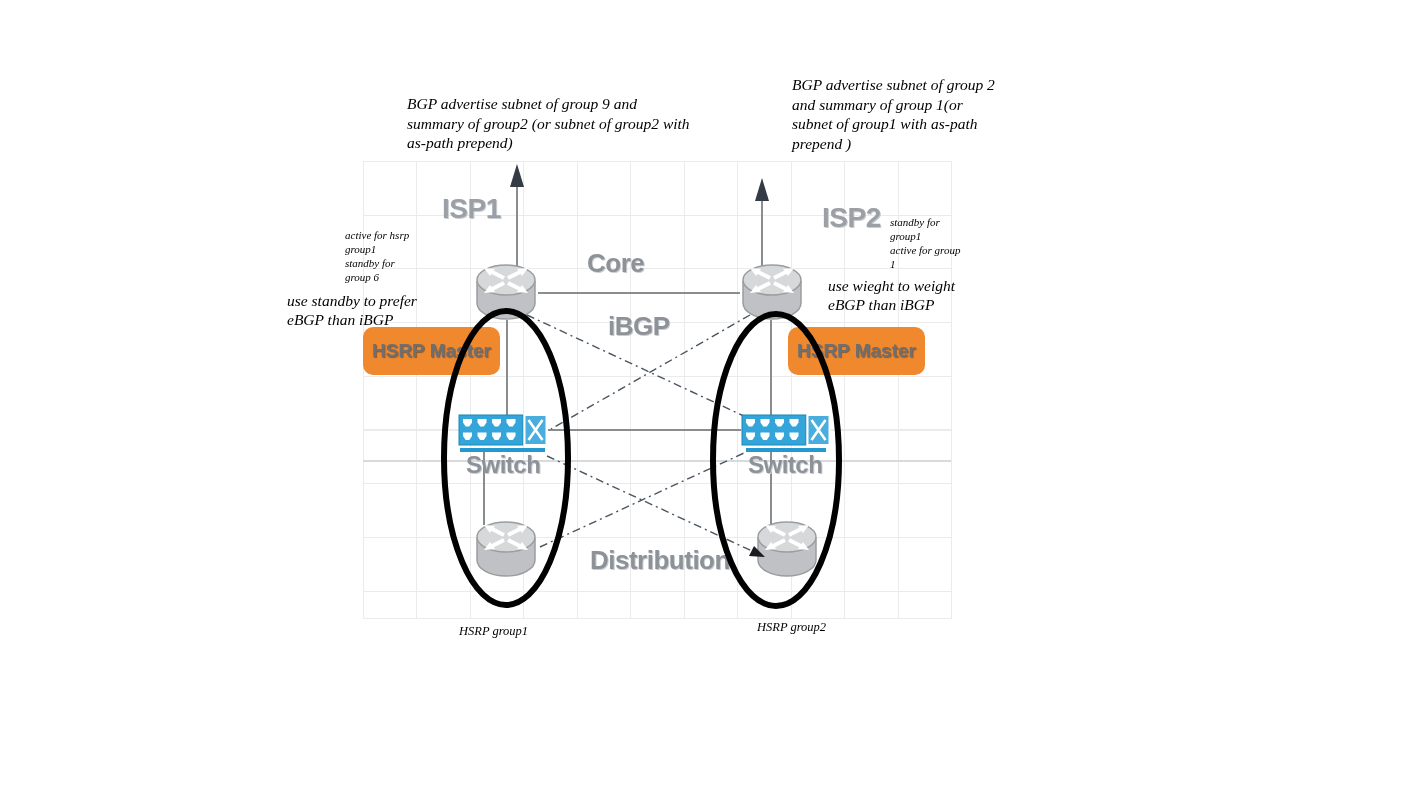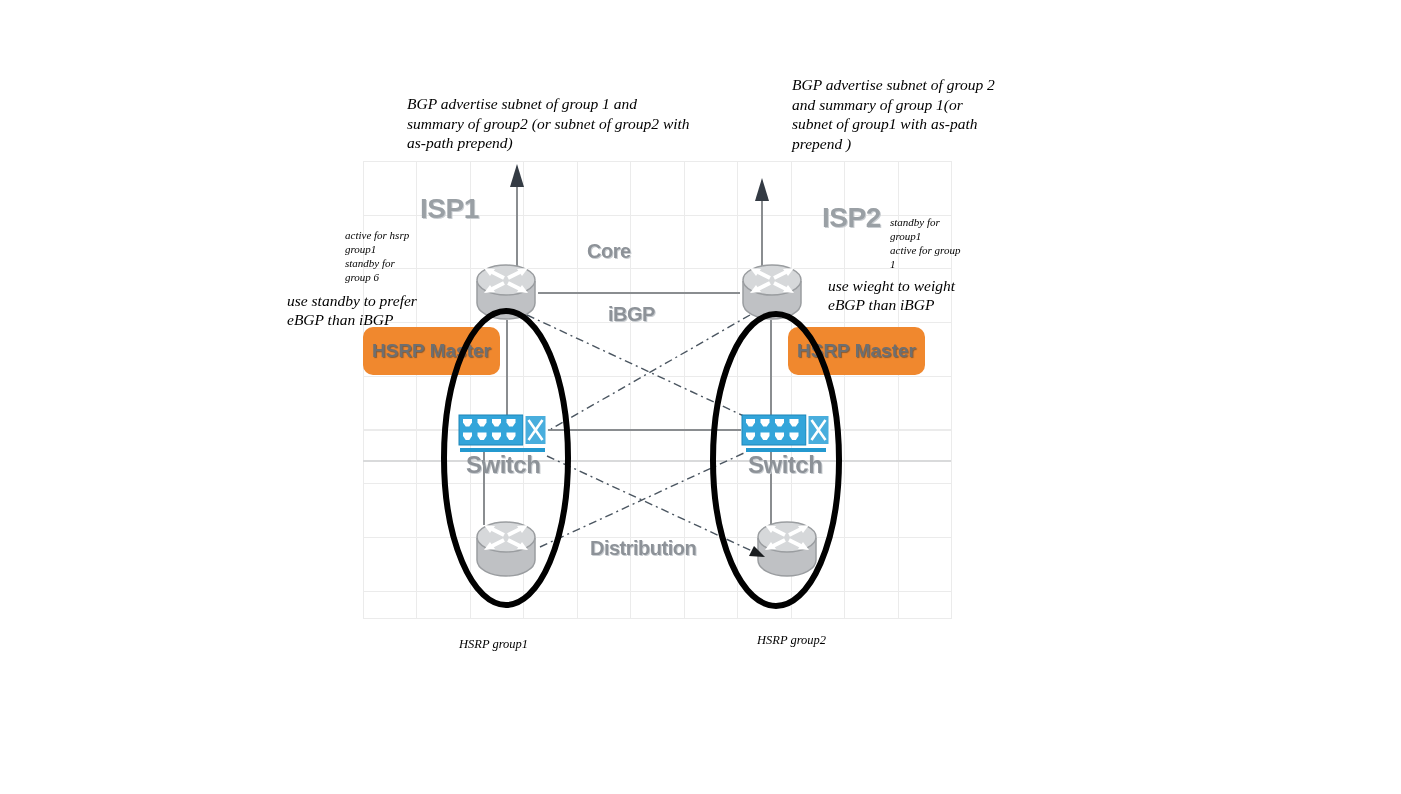--- a/index.html
+++ b/index.html
@@ -14,26 +14,26 @@
       linear-gradient(#d9dadb,#d9dadb) 0 299px / 100% 2px no-repeat,
       repeating-linear-gradient(to right,#ebebeb 0 1px,transparent 1px 53.45px),
       repeating-linear-gradient(to bottom,#ebebeb 0 1px,transparent 1px 53.7px);
     border-right:1px solid #ebebeb;border-bottom:1px solid #ebebeb;
   }
   
   .note{font-family:"Liberation Serif",serif;color:#000;white-space:pre-line;font-style:italic;}
   .note-lg{font-size:15.5px;line-height:19.5px;}
   .note-sm{font-size:11px;line-height:14px;}
   .note-md{font-size:15.5px;line-height:19px;}
-  .note-xs{font-size:12.5px;line-height:14px;margin-top:13px;}
+  .note-xs{font-size:12.5px;line-height:14px;}
   
   .nlabel{font-weight:bold;color:#8d9298;letter-spacing:-0.5px;
           text-shadow:1px 1px 0 #c9cdd1;}
   .isp{font-size:28px;color:#9aa0a5;}
-  .big{font-size:20px;}
+  .big{font-size:26px;margin-top:8px;}
   .sw{font-size:24px;}
   
   .callout{width:137px;height:48px;background:#f0882e;border-radius:10px;
            display:flex;align-items:center;justify-content:center;
            font-size:19px;font-weight:bold;color:#6d6f71;
            text-shadow:1px 1px 1px rgba(55,55,55,.55);}
   .underline{background:#2499cf;height:4px;}
   .solid{stroke:#8a8d90;stroke-width:2;fill:none;}
   .dashed{stroke:#4a5560;stroke-width:1.4;fill:none;stroke-dasharray:8 4 2 4;}
 </style>
@@ -116,29 +116,29 @@
     </svg>
   <svg class="abs" style="left:458px;top:412px" width="90" height="38">
       <use href="#sym-switch"></use>
     </svg>
   <svg class="abs" style="left:741px;top:412px" width="90" height="38">
       <use href="#sym-switch"></use>
     </svg>
   <div class="abs underline" style="left:460px;top:448px;width:85px"></div>
   <div class="abs underline" style="left:746px;top:448px;width:80px"></div>
 
-  <div class="abs nlabel isp" style="left:420px;top:193px">ISP1</div>
+  <div class="abs nlabel isp" style="left:442px;top:193px">ISP1</div>
   <div class="abs nlabel isp" style="left:822px;top:202px">ISP2</div>
   <div class="abs nlabel big" style="left:587px;top:240px">Core</div>
   <div class="abs nlabel big" style="left:608px;top:303px">iBGP</div>
   <div class="abs nlabel big" style="left:590px;top:537px">Distribution</div>
   <div class="abs nlabel sw" style="left:466px;top:451px">Switch</div>
   <div class="abs nlabel sw" style="left:748px;top:451px">Switch</div>
 
-  <div class="abs note note-lg" style="left:407px;top:94px;width:300px">BGP advertise subnet of group 1 and
+  <div class="abs note note-lg" style="left:407px;top:94px;width:300px">BGP advertise subnet of group 9 and
 summary of group2 (or subnet of group2 with
 as-path prepend)</div>
   <div class="abs note note-lg" style="left:792px;top:75px;width:218px">BGP advertise subnet of group 2
 and summary of group 1(or
 subnet of group1 with as-path
 prepend )</div>
   <div class="abs note note-sm" style="left:345px;top:228px;width:85px">active for hsrp
 group1
 standby for
 group 6</div>

